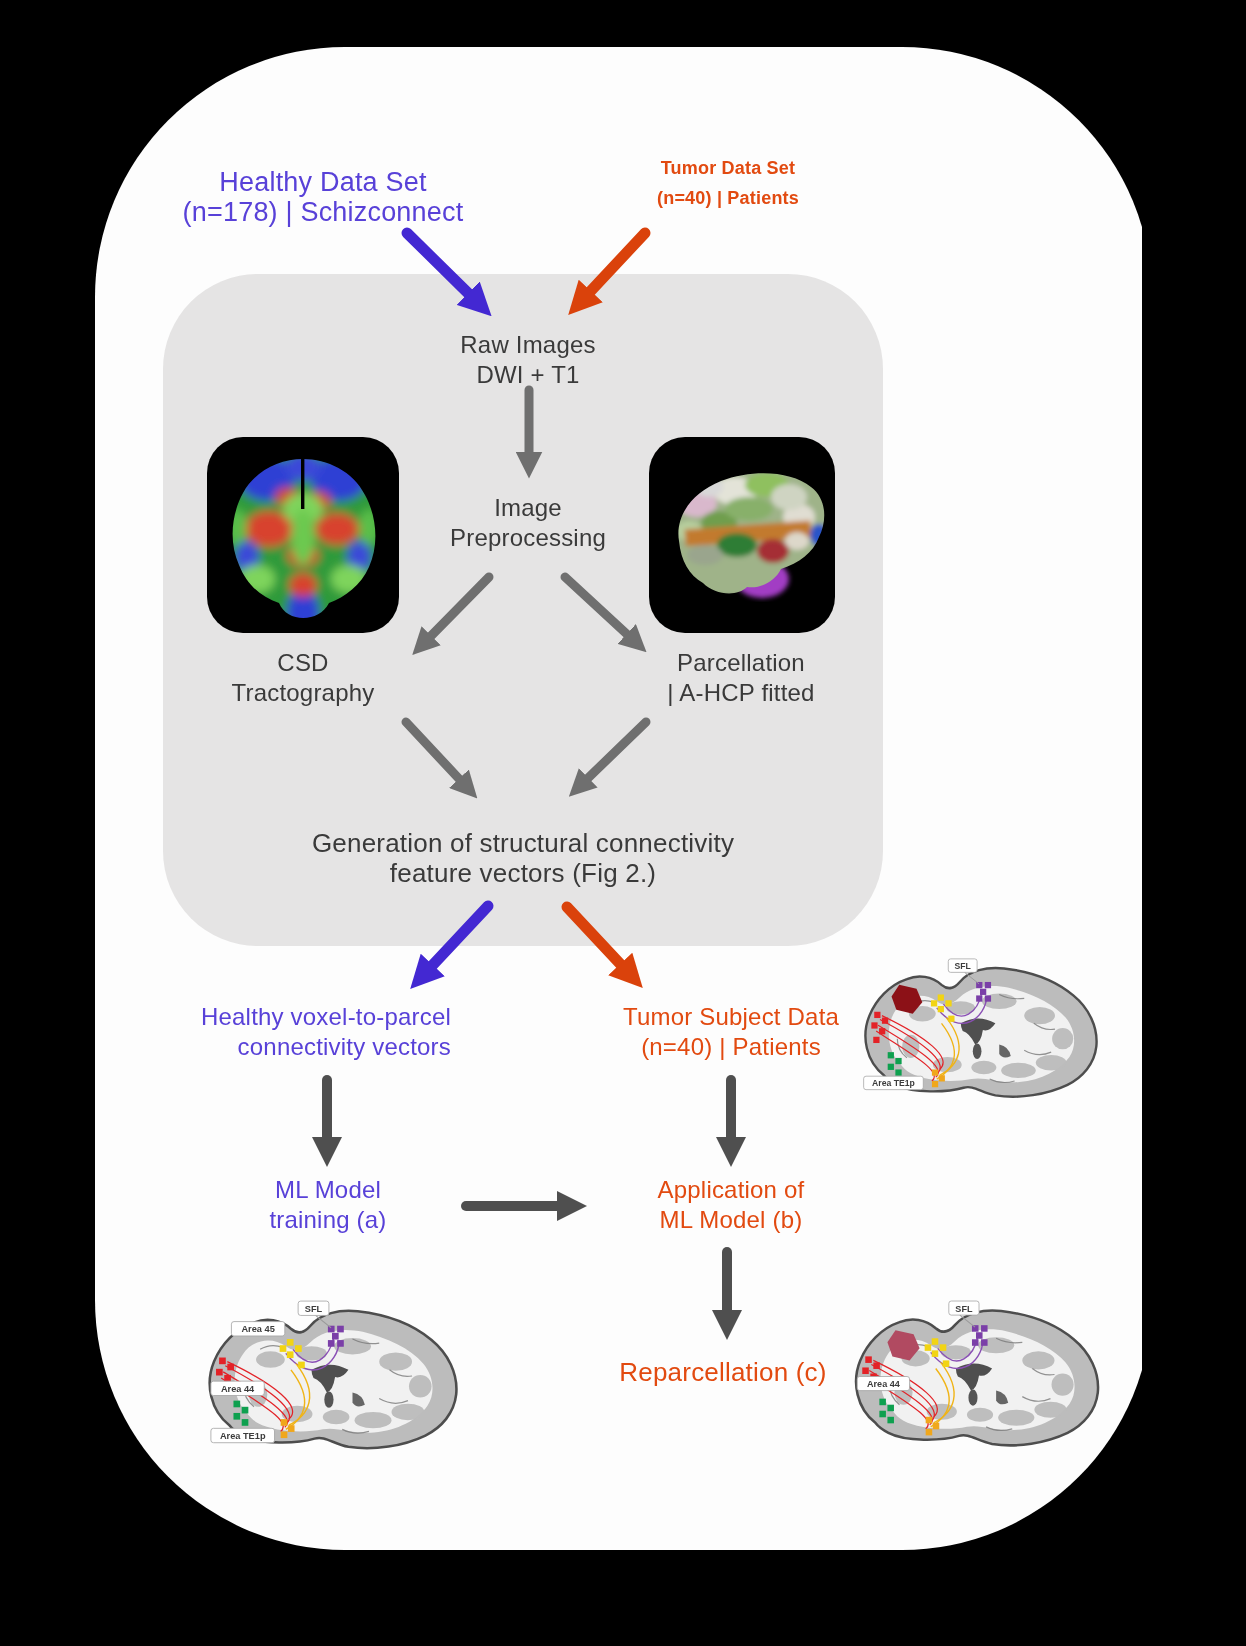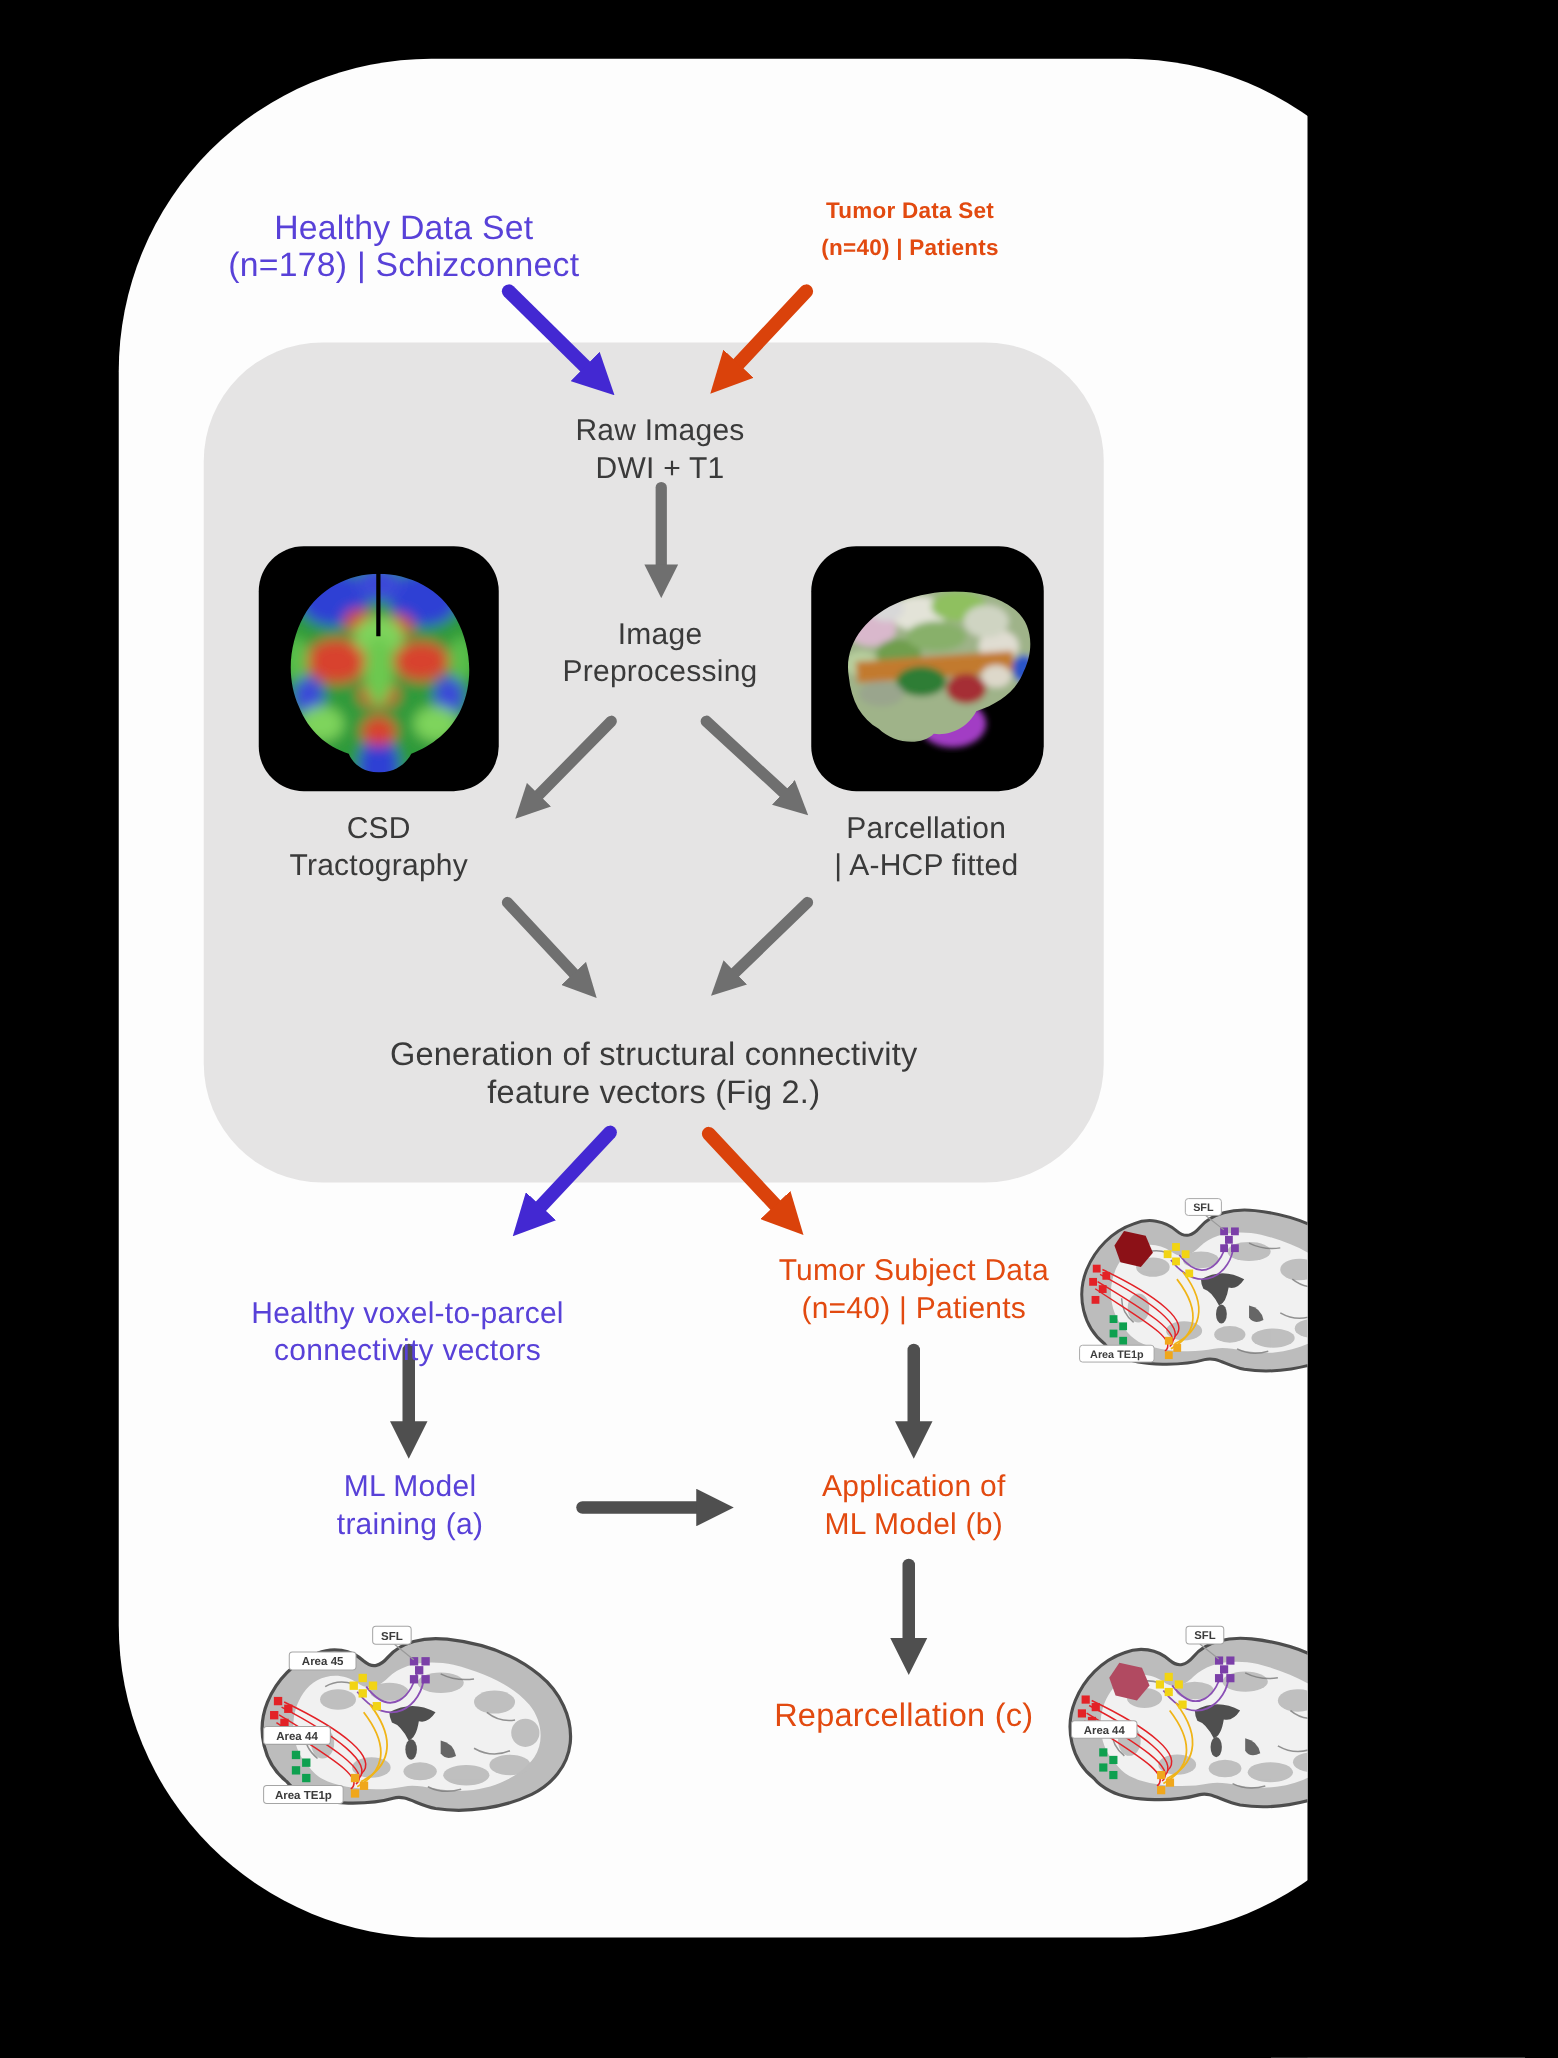--- a/index.html
+++ b/index.html
@@ -1,16 +1,16 @@
 <!DOCTYPE html>
 <html><head>
 <meta charset="utf-8">
 <style>
   html,body{margin:0;padding:0;background:#000;}
-  #canvas{position:relative;width:1046px;height:1646px;background:#000;overflow:hidden;
+  #canvas{position:relative;width:1142px;height:1646px;background:#000;overflow:hidden;
           font-family:"Liberation Sans", sans-serif;}
   .white-card{position:absolute;left:95px;top:47px;width:1057px;height:1503px;
               background:#fdfdfd;border-radius:250px;}
   .gray-box{position:absolute;left:163px;top:274px;width:720px;height:672px;
             background:#e5e4e4;border-radius:95px;}
   .lbl{position:absolute;transform:translateX(-50%);text-align:center;
        font-size:24px;line-height:30px;font-weight:500;letter-spacing:.2px;white-space:nowrap;}
   .lbl .l{display:block;}
   .c-blue{color:#5841d8;}
   .c-orange{color:#e24a10;}
@@ -174,21 +174,21 @@
   </div>
   <div class="lbl c-dark" style="left:741px;top:648px;">
     <span class="l">Parcellation</span>
     <span class="l">| A-HCP fitted</span>
   </div>
   <div class="lbl c-dark" style="left:523px;top:828px;font-size:26px;">
     <span class="l">Generation of structural connectivity</span>
     <span class="l">feature vectors (Fig 2.)</span>
   </div>
 
-  <div class="lbl c-blue" style="left:326px;top:1036px;">
+  <div class="lbl c-blue" style="left:326px;top:1002px;text-align:right;">
     <span class="l">Healthy voxel-to-parcel</span>
     <span class="l">connectivity vectors</span>
   </div>
   <div class="lbl c-orange" style="left:731px;top:1002px;">
     <span class="l">Tumor Subject Data</span>
     <span class="l">(n=40) | Patients</span>
   </div>
   <div class="lbl c-blue" style="left:328px;top:1175px;">
     <span class="l">ML Model</span>
     <span class="l">training (a)</span>

